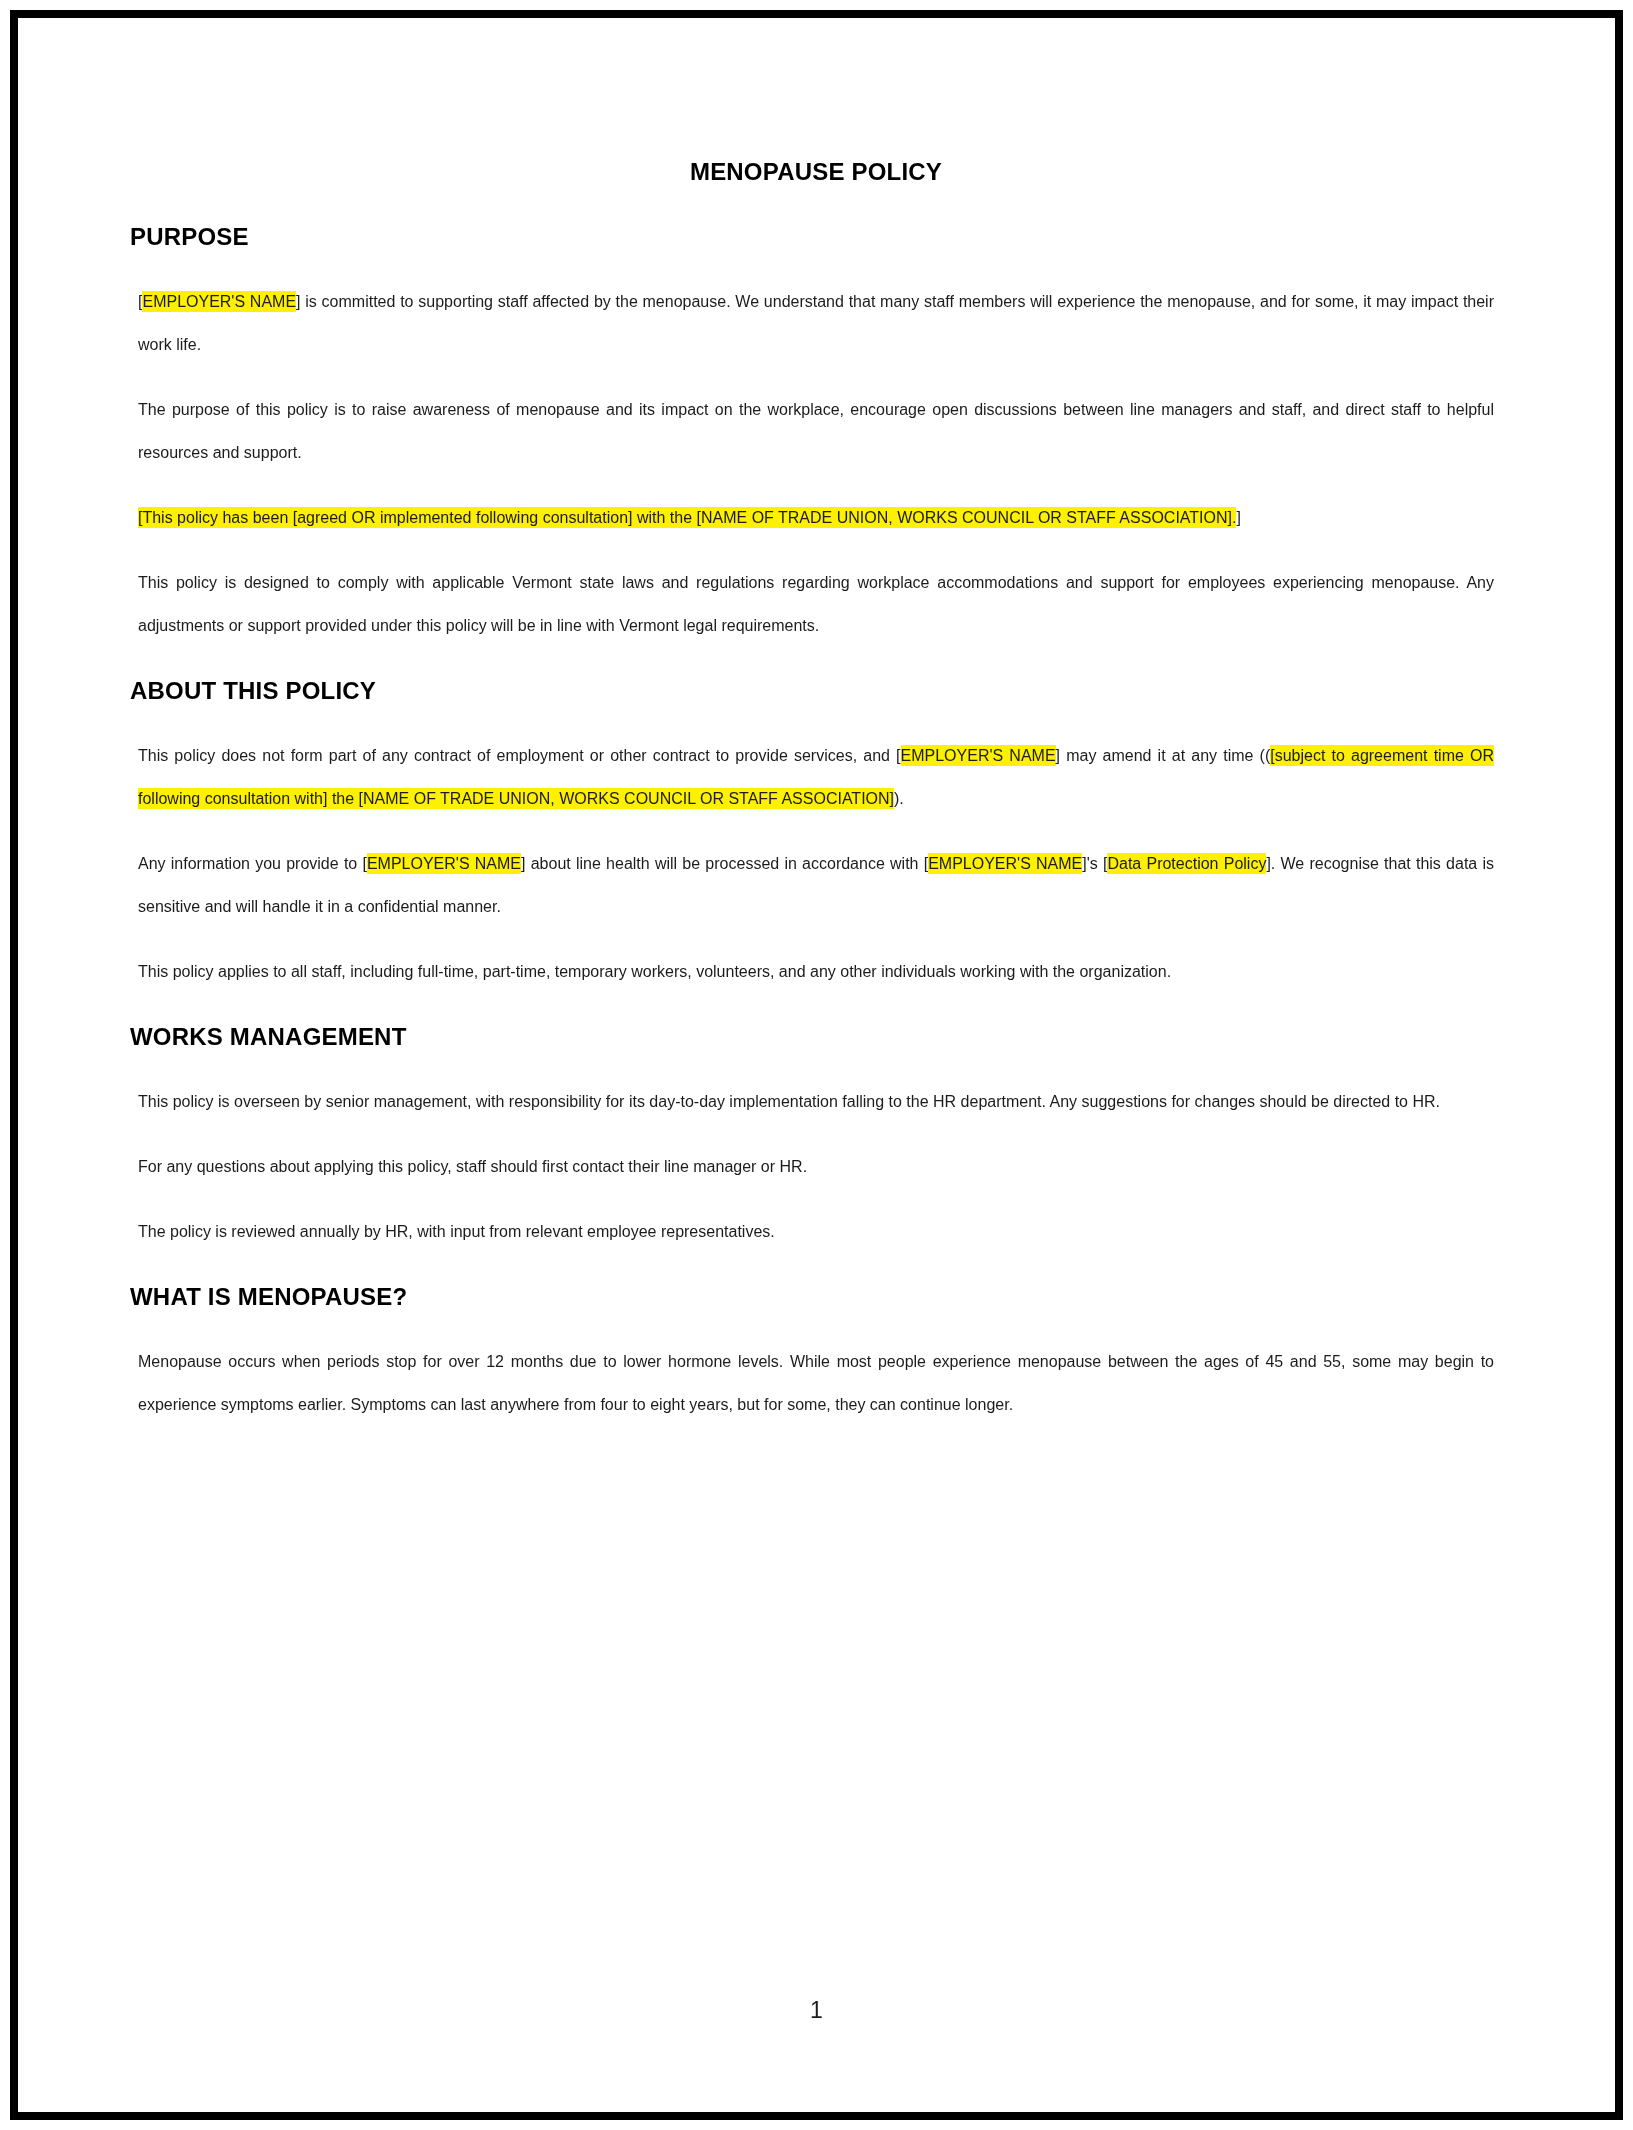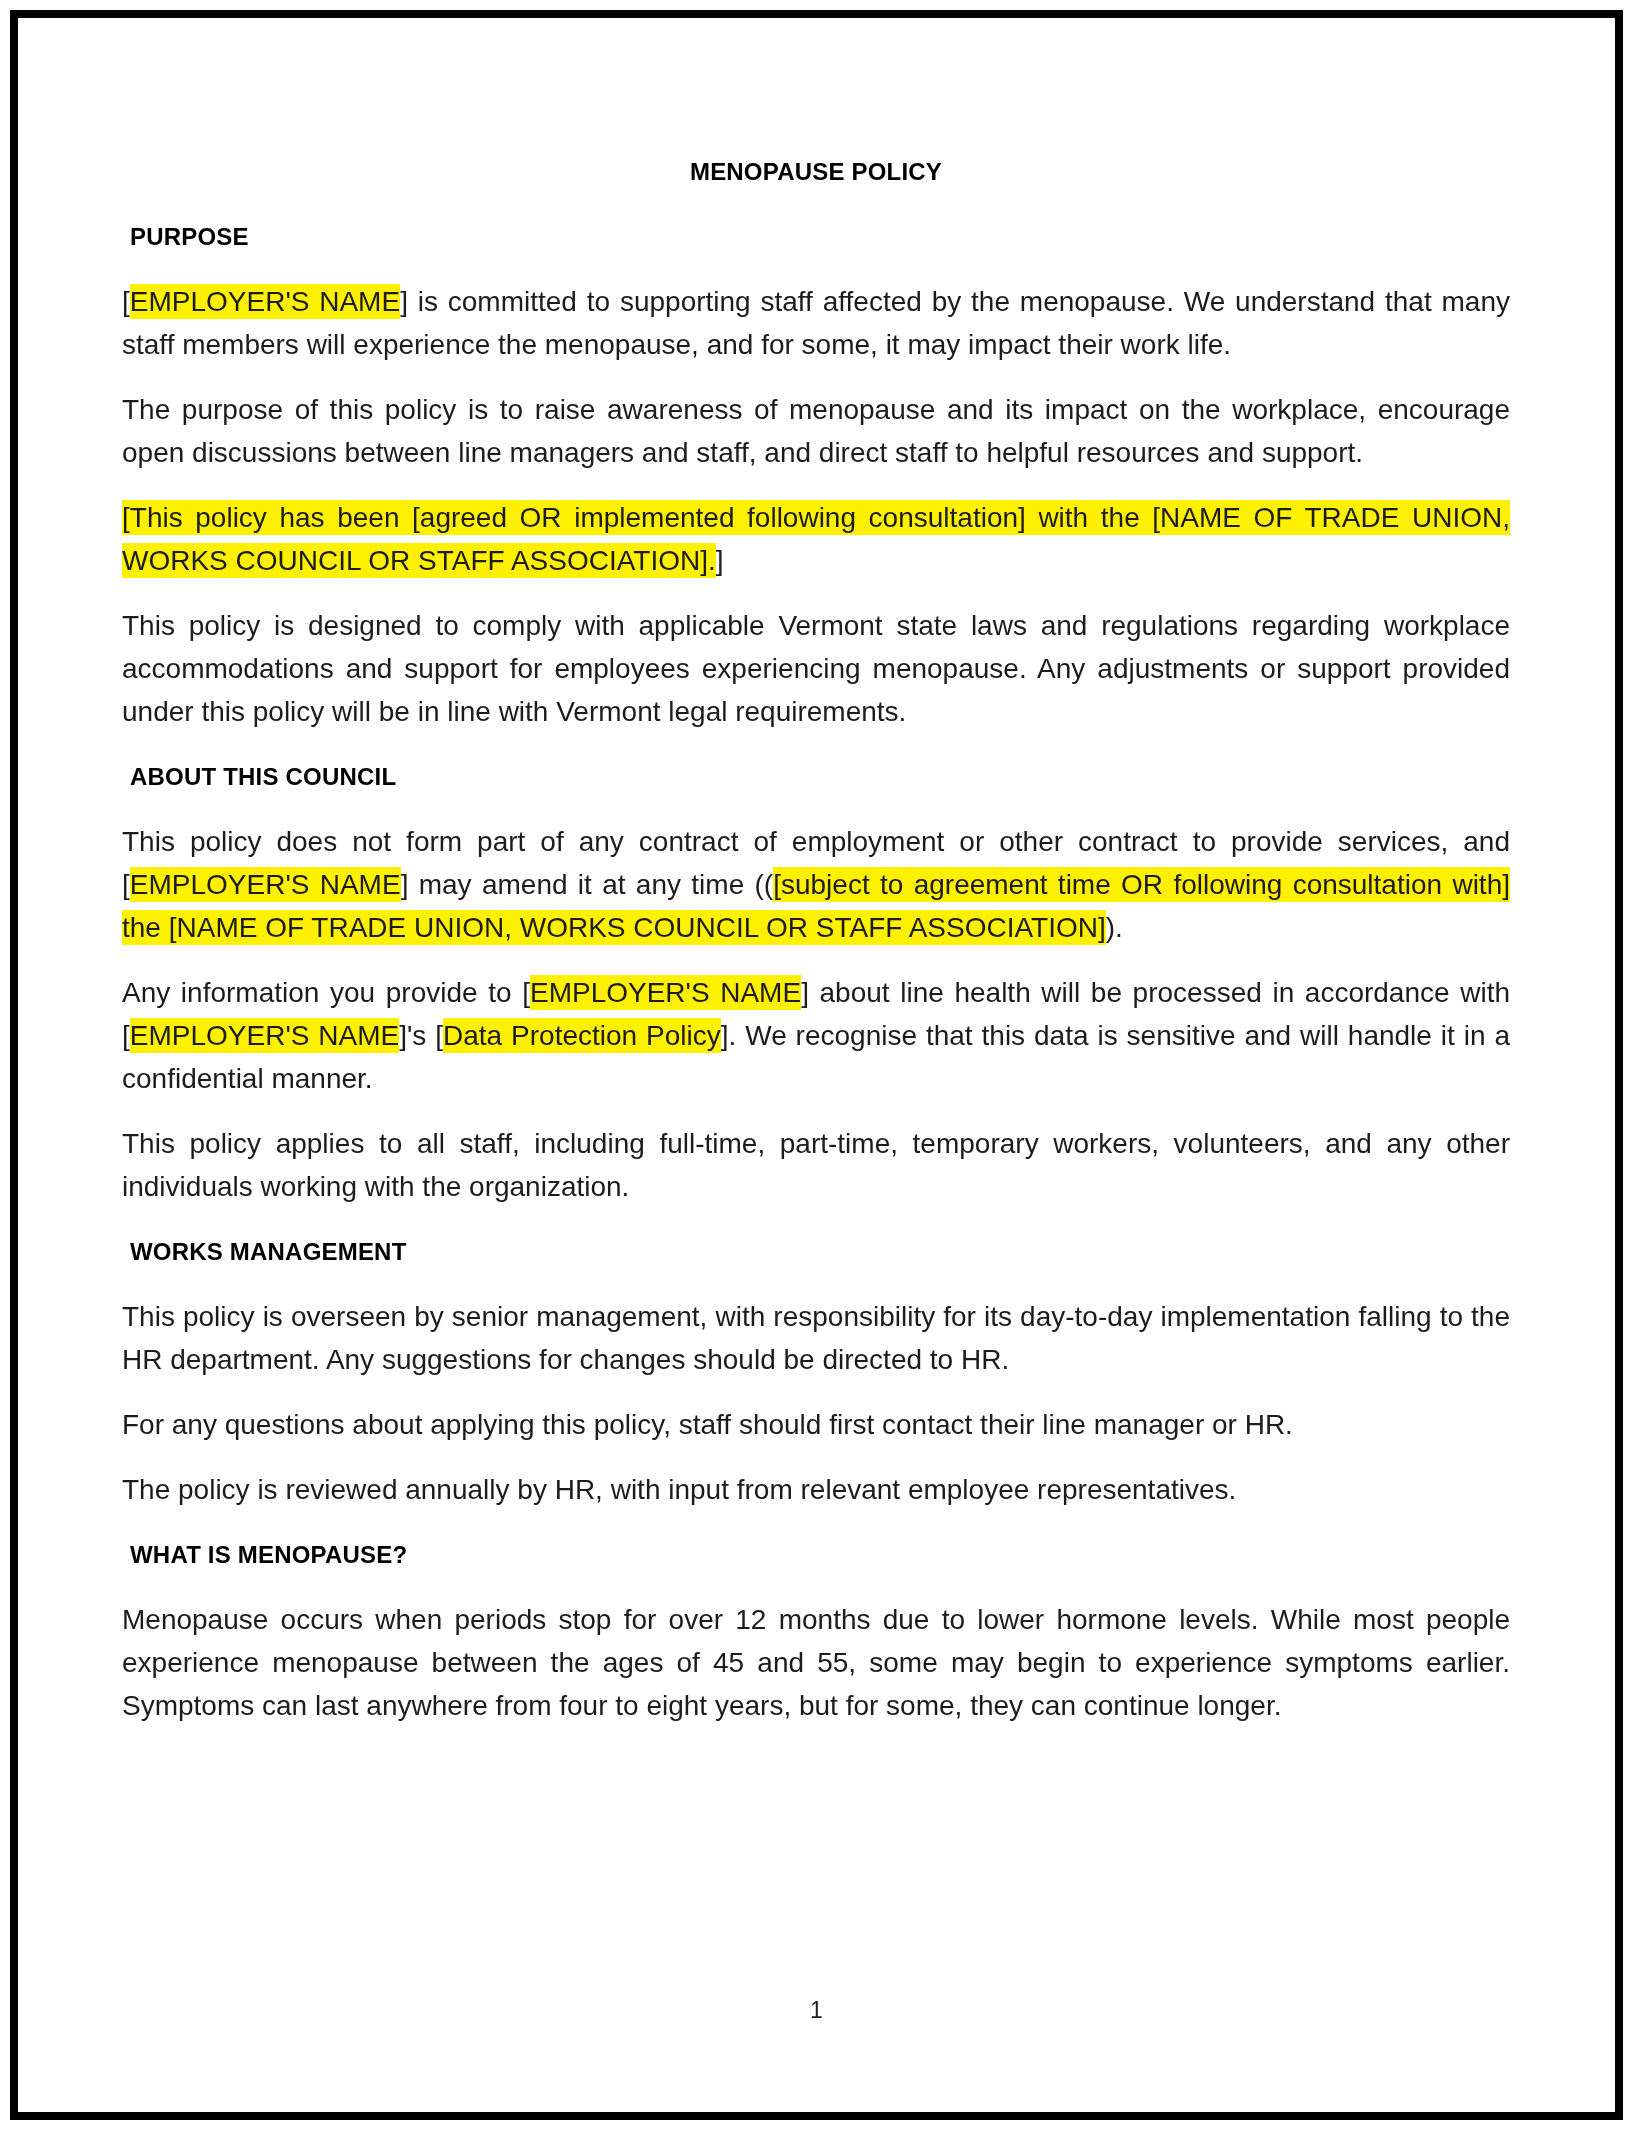--- a/index.html
+++ b/index.html
@@ -39,23 +39,23 @@
   }
   h2.section-heading {
     font-size: 24px;
     line-height: 43px;
     font-weight: 700;
     color: #000000;
     margin: 22px 8px;
     letter-spacing: 0.2px;
   }
   p.paragraph {
-    font-size: 28px;
+    font-size: 16px;
     line-height: 43px;
-    margin: 22px 0;
+    margin: 22px 16px;
     text-align: justify;
   }
   .hl {
     background: var(--hl, #fdf000);
     padding: 2px 0;
     box-decoration-break: clone;
     -webkit-box-decoration-break: clone;
   }
   .page-footer {
     position: absolute;
@@ -75,21 +75,21 @@
   <div class="frame"></div>
 
   <div class="content">
     <div class="doc-title">MENOPAUSE POLICY</div>
 
   <h2 class="section-heading">PURPOSE</h2>
       <p class="paragraph"><span>[</span><span class="hl">EMPLOYER'S NAME</span><span>] is committed to supporting staff affected by the menopause. We understand that many staff members will experience the menopause, and for some, it may impact their work life.</span></p>
       <p class="paragraph"><span>The purpose of this policy is to raise awareness of menopause and its impact on the workplace, encourage open discussions between line managers and staff, and direct staff to helpful resources and support.</span></p>
       <p class="paragraph"><span class="hl">[This policy has been [agreed OR implemented following consultation] with the [NAME OF TRADE UNION, WORKS COUNCIL OR STAFF ASSOCIATION].</span><span>]</span></p>
       <p class="paragraph"><span>This policy is designed to comply with applicable Vermont state laws and regulations regarding workplace accommodations and support for employees experiencing menopause. Any adjustments or support provided under this policy will be in line with Vermont legal requirements.</span></p>
-      <h2 class="section-heading">ABOUT THIS COUNCIL</h2>
+      <h2 class="section-heading">ABOUT THIS POLICY</h2>
       <p class="paragraph"><span>This policy does not form part of any contract of employment or other contract to provide services, and [</span><span class="hl">EMPLOYER'S NAME</span><span>] may amend it at any time ((</span><span class="hl">[subject to agreement time OR following consultation with] the [NAME OF TRADE UNION, WORKS COUNCIL OR STAFF ASSOCIATION]</span><span>).</span></p>
       <p class="paragraph"><span>Any information you provide to [</span><span class="hl">EMPLOYER'S NAME</span><span>] about line health will be processed in accordance with [</span><span class="hl">EMPLOYER'S NAME</span><span>]'s [</span><span class="hl">Data Protection Policy</span><span>]. We recognise that this data is sensitive and will handle it in a confidential manner.</span></p>
       <p class="paragraph"><span>This policy applies to all staff, including full-time, part-time, temporary workers, volunteers, and any other individuals working with the organization.</span></p>
       <h2 class="section-heading">WORKS MANAGEMENT</h2>
       <p class="paragraph"><span>This policy is overseen by senior management, with responsibility for its day-to-day implementation falling to the HR department. Any suggestions for changes should be directed to HR.</span></p>
       <p class="paragraph"><span>For any questions about applying this policy, staff should first contact their line manager or HR.</span></p>
       <p class="paragraph"><span>The policy is reviewed annually by HR, with input from relevant employee representatives.</span></p>
       <h2 class="section-heading">WHAT IS MENOPAUSE?</h2>
       <p class="paragraph"><span>Menopause occurs when periods stop for over 12 months due to lower hormone levels. While most people experience menopause between the ages of 45 and 55, some may begin to experience symptoms earlier. Symptoms can last anywhere from four to eight years, but for some, they can continue longer.</span></p>
     </div>

